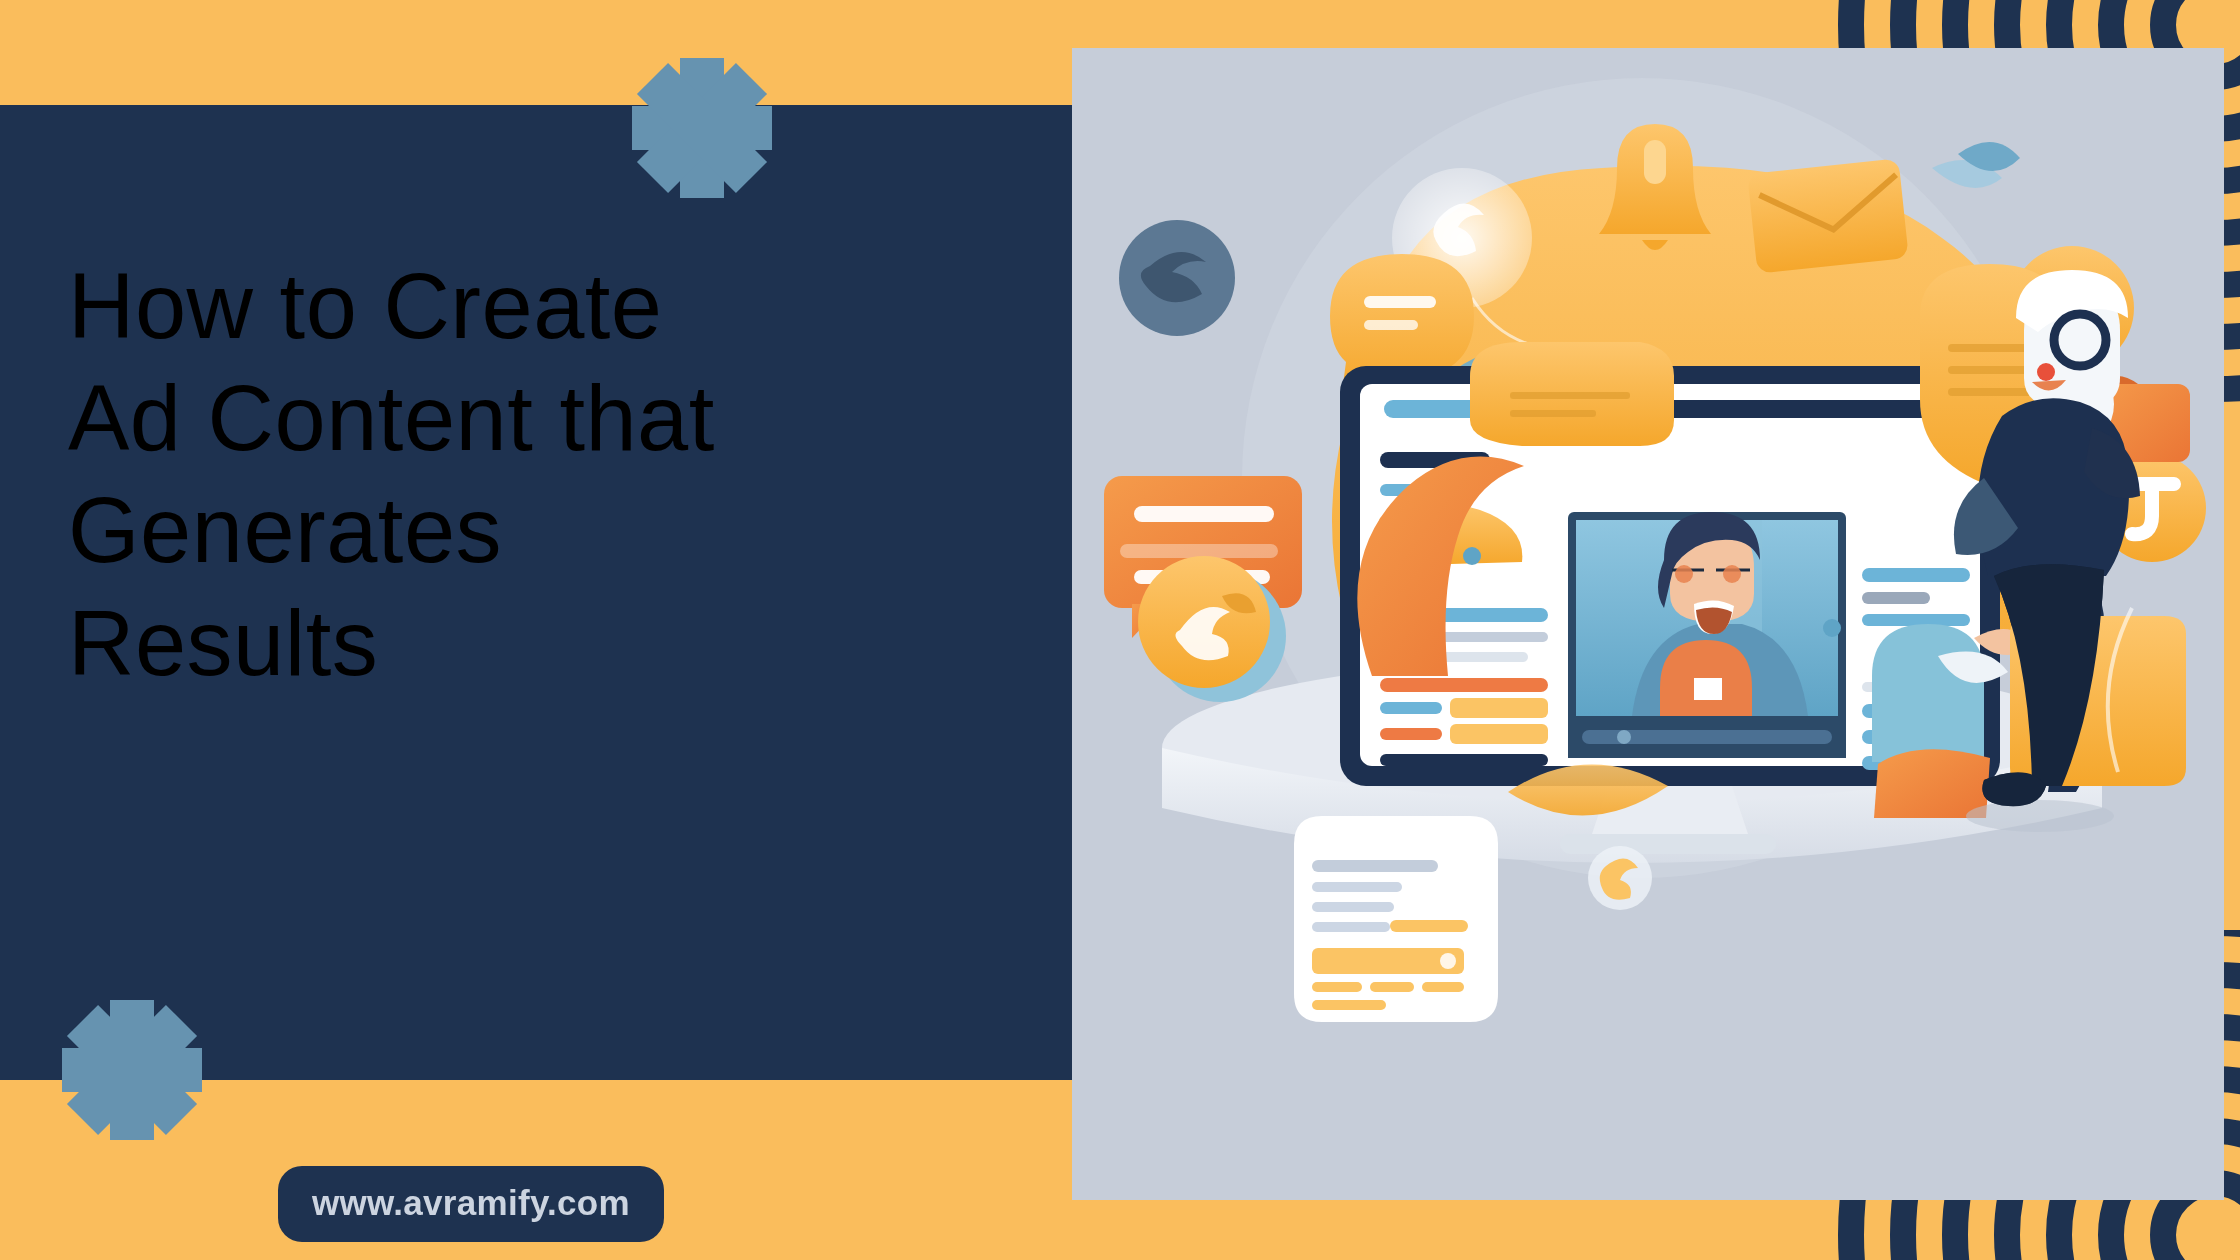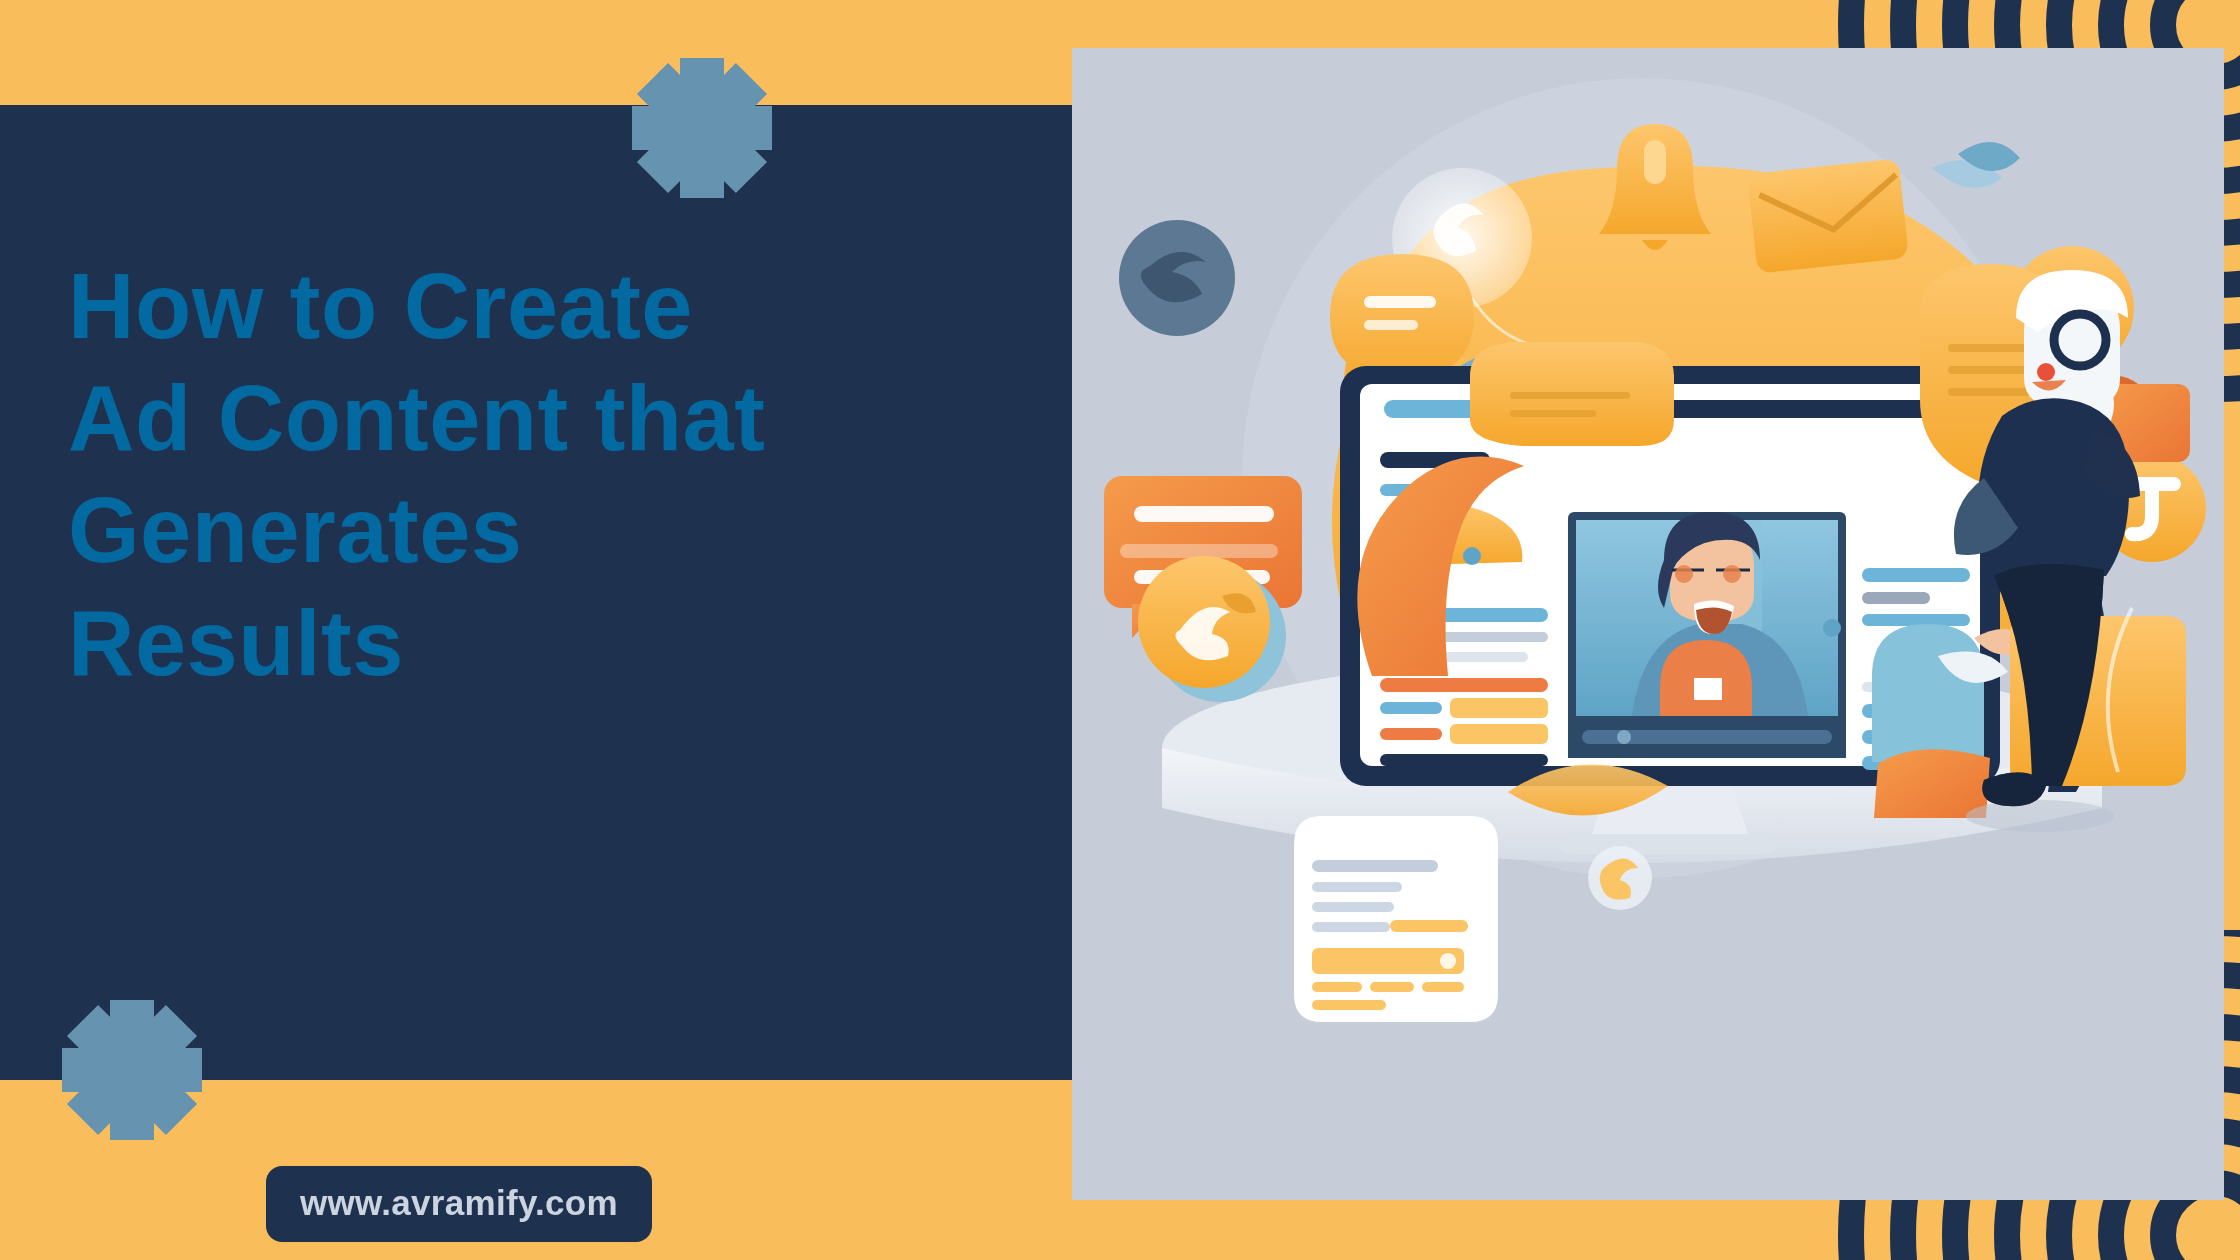--- a/index.html
+++ b/index.html
@@ -22,42 +22,42 @@
 
   
   #title-panel {
     position:absolute; left:0; top:105px; width:1072px; height:975px;
     background:#1e3250;
   }
 
   
   #headline {
     position:absolute; left:68px; top:250px; width:980px;
-    color:#0369a1;
-    font-size:92px; font-weight:bold;
+    color:#000000;
+    font-size:92px; font-weight:normal;
     line-height:1.22;
     letter-spacing:0.5px;
     white-space:pre-line;
   }
 
   
   .asterisk { position:absolute; pointer-events:none; }
   .asterisk span {
     position:absolute; left:50%; top:50%;
     background:#6693b0;
     transform-origin:center center;
   }
   #asterisk-top { left:632px; top:58px; width:140px; height:140px; }
   #asterisk-bottom { left:62px; top:1000px; width:140px; height:140px; }
 
   
   #url-badge {
-    position:absolute; left:266px; top:1166px;
+    position:absolute; left:278px; top:1166px;
     background:#1e3250; color:#ccd4e0;
-    border-radius:16px;
+    border-radius:24px;
     padding:17px 34px 19px 34px;
     font-size:35px; font-weight:bold;
     letter-spacing:0.3px;
   }
 
   
   #illustration {
     position:absolute; left:1072px; top:48px;
     width:1152px; height:1152px;
     background:#c6cdd9;

